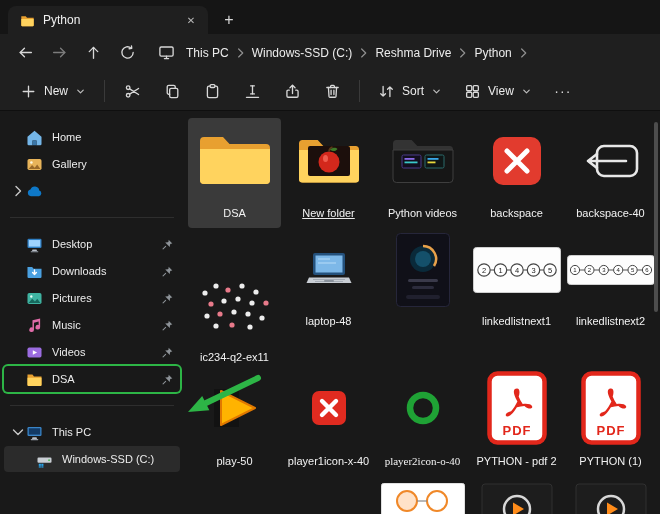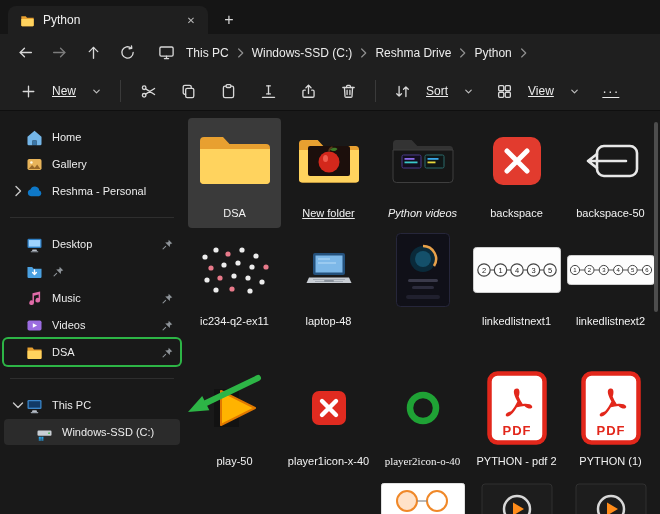--- a/index.html
+++ b/index.html
@@ -20,21 +20,21 @@
   .navbtn{width:34px;height:30px;display:flex;align-items:center;justify-content:center;border-radius:4px;flex:none;}
   .navbtn.dim{opacity:.5;}
   .ic{display:inline-flex;width:17px;height:17px;}
   .ic svg{width:100%;height:100%;}
   .addr-ic{margin:0 6px 0 4px;flex:none;}
   .breadcrumb{flex:1;height:30px;margin-left:6px;display:flex;align-items:center;padding:0 4px;font-size:12px;border-radius:4px;overflow:hidden;}
   .crumb{padding:3px 5px;border-radius:4px;color:#ececec;white-space:nowrap;}
   .crumb-sep{width:13px;height:13px;display:inline-flex;flex:none;}
   .crumb-sep svg{width:100%;height:100%;}
   .cmdbar{height:40px;display:flex;align-items:center;padding:0 10px;gap:2px;}
-  .cmdbtn{height:32px;display:flex;align-items:center;gap:15px;padding:0 10px;border-radius:4px;font-size:12px;color:#ececec;flex:none;text-decoration:underline;}
+  .cmdbtn{height:32px;display:flex;align-items:center;gap:7px;padding:0 10px;border-radius:4px;font-size:12px;color:#ececec;flex:none;}
   .cmdbtn.iconbtn{width:38px;justify-content:center;padding:0;}
   .chev{width:11px;height:11px;}
   .more{font-size:14px;letter-spacing:1px;color:#d8d8d8;}
   .vdiv{width:1px;height:22px;background:#3a3a3a;margin:0 6px;flex:none;}
 
   
   .sidebar{position:absolute;left:0;top:111px;width:184px;bottom:0;padding-top:12px;overflow:hidden;}
   .side-item{height:26px;margin:1px 4px;display:flex;align-items:center;border-radius:4px;padding:0 6px;font-size:11px;color:#ececec;position:relative;}
   .side-item.highlight{box-shadow:0 0 0 2px #2db546;}
   .side-item.hoverbg{background:#2b2b2b;}
@@ -305,21 +305,20 @@
           <span class="side-chevron">
             <svg width="16" height="16" viewBox="0 0 16 16" xmlns="http://www.w3.org/2000/svg">
               <path d="M6 3.5l4.5 4.5L6 12.5" fill="none" stroke="#c8c8c8" stroke-width="1.4" stroke-linecap="round" stroke-linejoin="round"></path>
             </svg>
           </span>
           <span class="side-icon">
             <svg width="17" height="17" viewBox="0 0 16 16" xmlns="http://www.w3.org/2000/svg">
               <path d="M4.6 12.4a3.2 3.2 0 0 1-.4-6.3A4.3 4.3 0 0 1 12.5 7a2.8 2.8 0 0 1-.3 5.4z" fill="#0e78c8"></path>
             </svg>
           </span>
-          <span class="side-label">Reshma - Personal</span>
         </div>
         <div class="side-divider"></div>
         <div class="side-item">
           <span class="side-chevron"></span>
           <span class="side-icon">
             <svg width="17" height="17" viewBox="0 0 16 16" xmlns="http://www.w3.org/2000/svg">
               <rect x="1.4" y="2.6" width="13.2" height="8.6" rx="1.2" fill="#2f7fc4"></rect>
               <rect x="2.6" y="3.8" width="10.8" height="6.2" fill="#9fd4ff"></rect>
               <path d="M6.1 12.6h3.8l.5 1.6H5.6z" fill="#b9bfc8"></path>
               <rect x="4.4" y="14.4" width="7.2" height="1" rx=".5" fill="#98a0aa"></rect>
@@ -334,20 +333,38 @@
           </span>
         </div>
         <div class="side-item">
           <span class="side-chevron"></span>
           <span class="side-icon">
             <svg width="17" height="17" viewBox="0 0 16 16" xmlns="http://www.w3.org/2000/svg">
               <path d="M1.4 3.8h4.4l1.3 1.6h7.5v7.6a1.1 1.1 0 0 1-1.1 1.1H2.5a1.1 1.1 0 0 1-1.1-1.1z" fill="#4aa0e0"></path>
               <path d="M8 6.6v4.2M6.2 9l1.8 1.8L9.8 9" stroke="#fff" stroke-width="1.3" fill="none" stroke-linecap="round" stroke-linejoin="round"></path>
             </svg>
           </span>
+          <span class="side-label">Downloads</span>
+          <span class="side-pin">
+            <svg width="13" height="13" viewBox="0 0 14 14" xmlns="http://www.w3.org/2000/svg">
+              <path d="M8.2 1.8l4 4-1.7.35-.8.8-.25 2.8-4.9-4.9 2.8-.25.8-.8z" fill="#9aa0a6"></path>
+              <path d="M5 9L2.2 11.8" stroke="#9aa0a6" stroke-width="1.1" stroke-linecap="round"></path>
+            </svg>
+          </span>
+        </div>
+        <div class="side-item">
+          <span class="side-chevron"></span>
+          <span class="side-icon">
+            <svg width="17" height="17" viewBox="0 0 16 16" xmlns="http://www.w3.org/2000/svg">
+              <rect x="1.4" y="2.8" width="13.2" height="10.4" rx="1.6" fill="#3fb3a1"></rect>
+              <circle cx="5" cy="6.1" r="1.1" fill="#eafff8"></circle>
+              <path d="M2.4 12.2l3.4-4 2.6 2.7 2.2-2.7 3 4z" fill="#17695e"></path>
+            </svg>
+          </span>
+          <span class="side-label">Pictures</span>
           <span class="side-pin">
             <svg width="13" height="13" viewBox="0 0 14 14" xmlns="http://www.w3.org/2000/svg">
               <path d="M8.2 1.8l4 4-1.7.35-.8.8-.25 2.8-4.9-4.9 2.8-.25.8-.8z" fill="#9aa0a6"></path>
               <path d="M5 9L2.2 11.8" stroke="#9aa0a6" stroke-width="1.1" stroke-linecap="round"></path>
             </svg>
           </span>
         </div>
         <div class="side-item">
           <span class="side-chevron"></span>
           <span class="side-icon">
@@ -448,21 +465,21 @@
             <path d="M2 14h60v29a3.5 3.5 0 0 1-3.5 3.5h-53A3.5 3.5 0 0 1 2 43z" fill="#ffd35e"></path>
             <rect x="11" y="10" width="42" height="30" rx="2" fill="#1c0f0c"></rect>
             <circle cx="32" cy="26" r="10.5" fill="#d3281c"></circle>
             <ellipse cx="28.5" cy="22.5" rx="2.5" ry="3.5" fill="#ff7a6a" opacity=".65"></ellipse>
             <path d="M32 15.5c.3-2.5 1.5-4 3.5-4.5" stroke="#5a3a1a" stroke-width="1.8" fill="none"></path>
             <path d="M33 13.5c3-2.5 6-2 7.5-.5-1.5 2.3-4.5 3-7.5.5z" fill="#3f7a28"></path>
           </svg>
         </div>
         <div class="label">New folder</div>
       </div>
-      <div class="tile" style="height: 110px; font-style: italic;">
+      <div class="tile" style="height: 110px;">
         <div class="thumb" style="height:86px">
           <svg width="64" height="50" viewBox="0 0 64 50" xmlns="http://www.w3.org/2000/svg">
             <path d="M2 7.5A3.5 3.5 0 0 1 5.5 4h15.2l5.6 6H58.5A3.5 3.5 0 0 1 62 13.5V43a3.5 3.5 0 0 1-3.5 3.5h-53A3.5 3.5 0 0 1 2 43z" fill="#333"></path>
             <path d="M2 14h60v29a3.5 3.5 0 0 1-3.5 3.5h-53A3.5 3.5 0 0 1 2 43z" fill="#161616" stroke="#3e3e3e" stroke-width="1"></path>
             <rect x="11" y="19" width="19" height="13" rx="1.5" fill="#120f1e" stroke="#4a3a8a" stroke-width="1"></rect>
             <rect x="13.5" y="22" width="10" height="1.8" fill="#8a6ae8"></rect>
             <rect x="13.5" y="25.5" width="13" height="1.8" fill="#3ac8c8"></rect>
             <rect x="34" y="19" width="19" height="13" rx="1.5" fill="#0f1616" stroke="#2a6a6a" stroke-width="1"></rect>
             <rect x="36.5" y="22" width="11" height="1.8" fill="#3aa8e8"></rect>
             <rect x="36.5" y="25.5" width="8" height="1.8" fill="#e8d83a"></rect>
@@ -479,23 +496,23 @@
         </div>
         <div class="label">backspace</div>
       </div>
       <div class="tile" style="height: 110px;">
         <div class="thumb" style="height:86px">
           <svg width="62" height="40" viewBox="0 0 62 40" xmlns="http://www.w3.org/2000/svg">
             <rect x="17" y="5" width="40" height="30" rx="7" fill="none" stroke="#e8e8e8" stroke-width="2.6"></rect>
             <path d="M46 20H8M8 20l9-7M8 20l9 7" stroke="#e8e8e8" stroke-width="2.6" fill="none" stroke-linecap="round" stroke-linejoin="round"></path>
           </svg>
         </div>
-        <div class="label">backspace-50</div>
-      </div>
-      <div class="tile" style="height: 136px;">
+        <div class="label">backspace-40</div>
+      </div>
+      <div class="tile" style="height: 136px; justify-content: flex-end;">
         <div class="thumb" style="height:84px">
           <svg width="80" height="58" viewBox="0 0 80 58" xmlns="http://www.w3.org/2000/svg">
             <circle cx="10" cy="16" r="2.6" fill="#ededed"></circle>
             <circle cx="21" cy="9" r="2.6" fill="#ededed"></circle>
             <circle cx="33" cy="13" r="2.6" fill="#e87a8a"></circle>
             <circle cx="47" cy="9" r="2.6" fill="#ededed"></circle>
             <circle cx="61" cy="15" r="2.6" fill="#ededed"></circle>
             <circle cx="71" cy="26" r="2.6" fill="#e87a8a"></circle>
             <circle cx="16" cy="27" r="2.6" fill="#e87a8a"></circle>
             <circle cx="29" cy="24" r="2.6" fill="#ededed"></circle>

